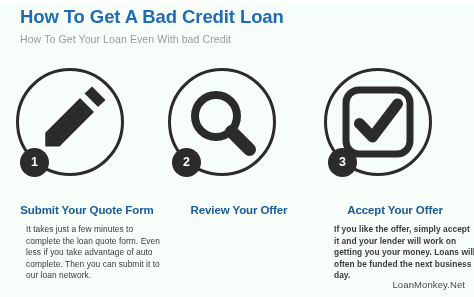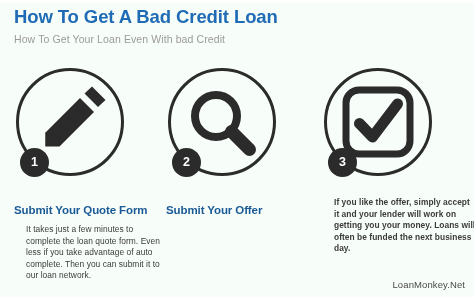--- a/index.html
+++ b/index.html
@@ -30,21 +30,21 @@
     left: 0;
     top: 0;
     width: 474px;
     height: 3px;
     background: #fefefe;
   }
 
   
   .header {
     position: absolute;
-    left: 14px;
+    left: 20px;
     top: 6px;
     width: 440px;
   }
   .page-title {
     margin: 0;
     font-size: 18.5px;
     line-height: 22px;
     font-weight: bold;
     color: #1f6bb5;
     letter-spacing: -0.1px;
@@ -128,20 +128,21 @@
 
   
   .step-heading {
     margin: 13px 0 0 4px;
     font-size: 11.5px;
     line-height: 14px;
     font-weight: bold;
     color: #1a5a96;
     letter-spacing: -0.1px;
     white-space: nowrap;
+    text-align: center;
   }
   .step-body {
     margin: 7px 0 0 16px;
     width: 135px;
     font-size: 8.4px;
     line-height: 11.6px;
     color: #3b3b3b;
     letter-spacing: 0.05px;
   }
   .step-3 .step-body { width: 142px; font-weight: bold; }
@@ -197,36 +198,37 @@
         <div class="icon-glyph">
           <svg width="70" height="70" viewBox="0 0 70 70" aria-hidden="true">
 
             <circle cx="29" cy="29" r="21" fill="none" stroke="#2b2b2b" stroke-width="8"></circle>
 
             <path d="M44.5 44.5 L62.5 62.5" stroke="#2b2b2b" stroke-width="13" stroke-linecap="round"></path>
           </svg>
         </div>
         <div class="step-badge">2</div>
       </div>
-      <div class="step-heading">Submit Your Offer</div>
+      <div class="step-heading">Review Your Offer</div>
     </div>
 
     <div class="step step-3">
       <div class="icon-wrap">
         <div class="icon-circle"></div>
         <div class="icon-glyph">
           <svg width="74" height="74" viewBox="0 0 74 74" aria-hidden="true">
 
             <rect x="5" y="5" width="64" height="64" rx="13" ry="13" fill="none" stroke="#2b2b2b" stroke-width="7"></rect>
 
             <path d="M18.5 38.5 L31.5 52.0 L56.5 19.0" fill="none" stroke="#2b2b2b" stroke-width="11" stroke-linecap="round" stroke-linejoin="round"></path>
           </svg>
         </div>
         <div class="step-badge">3</div>
       </div>
+      <div class="step-heading">Accept Your Offer</div>
       <div class="step-body">If you like the offer, simply accept it and your lender will work on getting you your money. Loans will often be funded the next business day.</div>
     </div>
 
   </div>
 
   <div class="watermark">LoanMonkey.Net</div>
 
 </div>
 
 </body></html>

